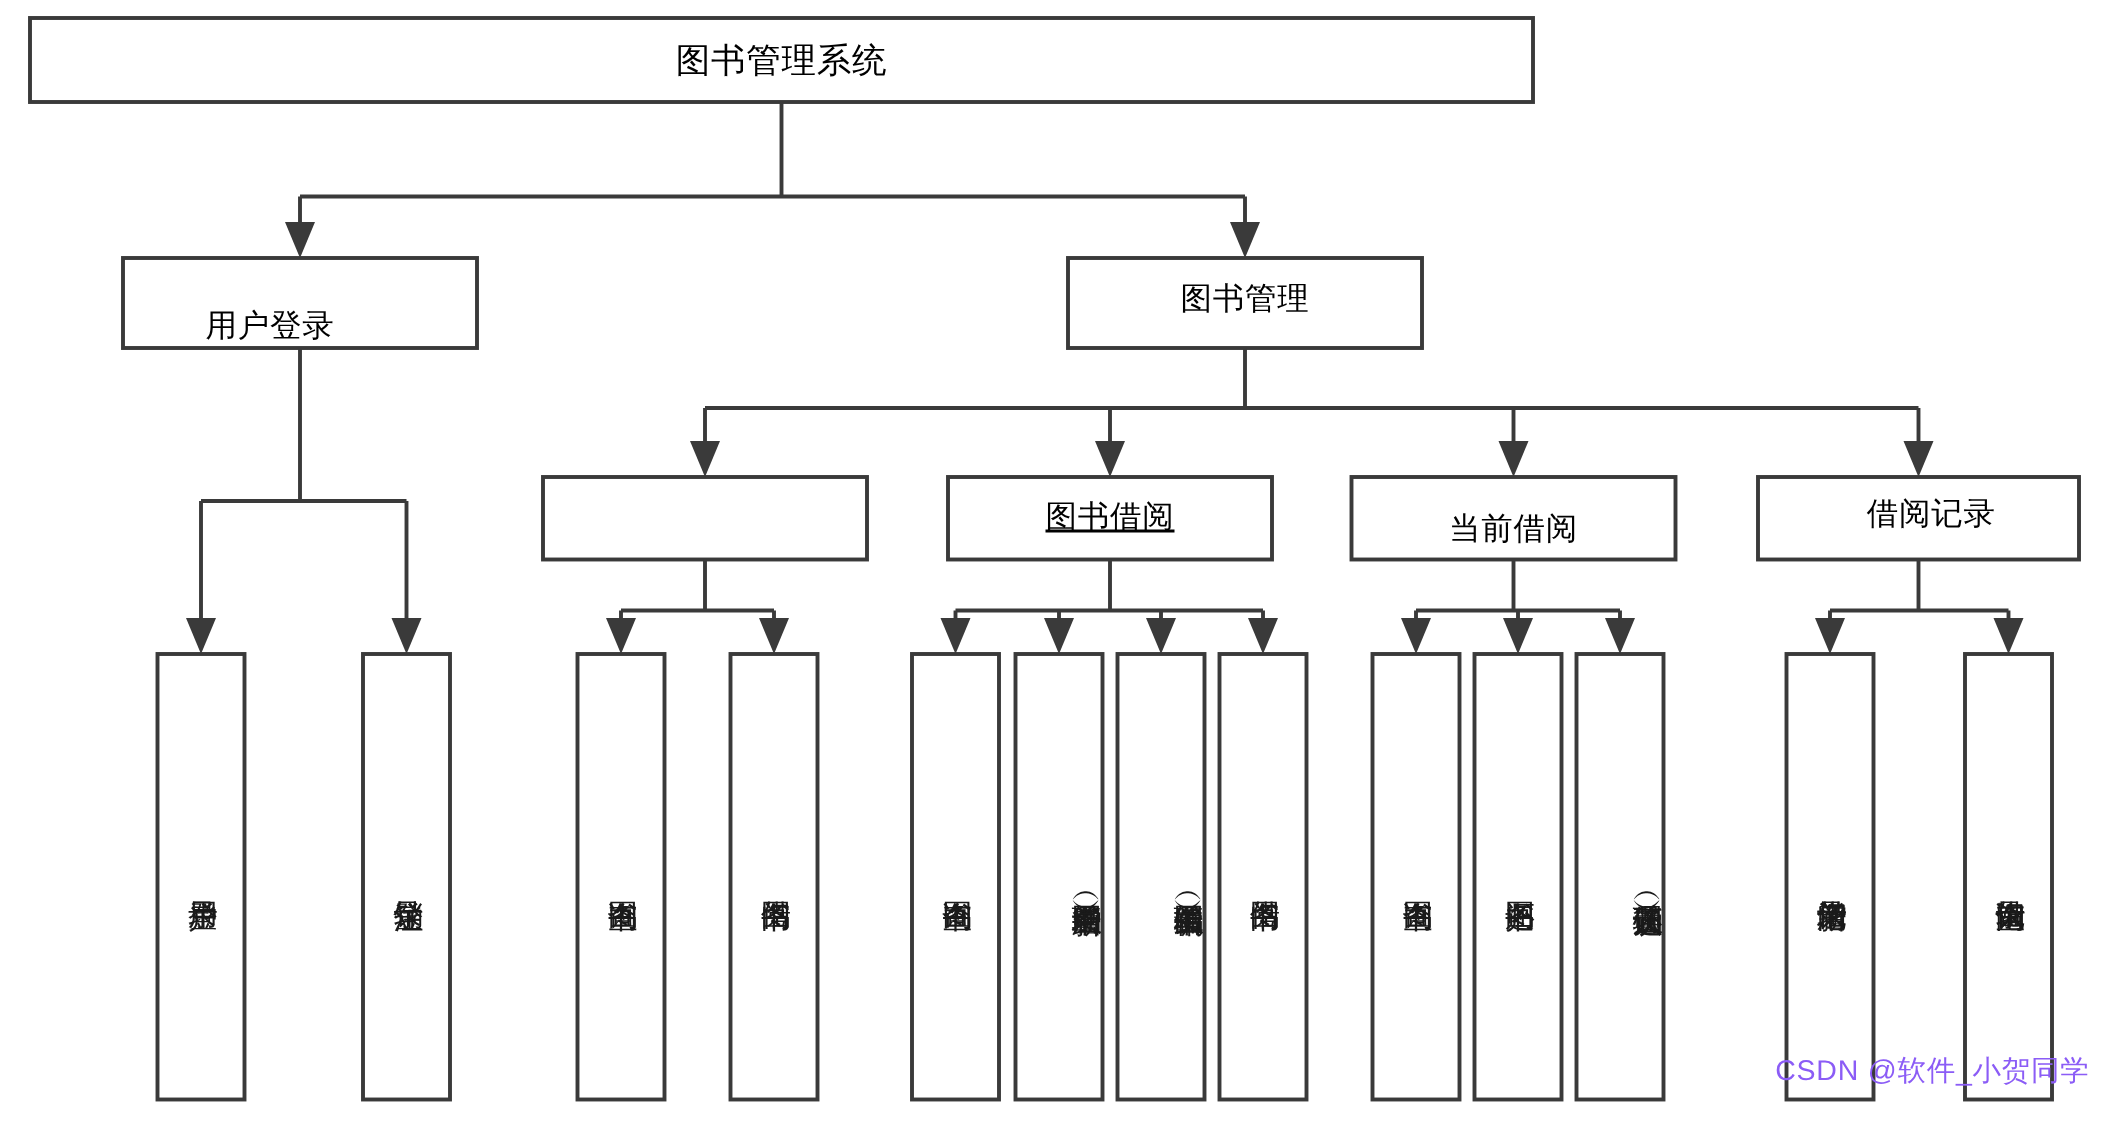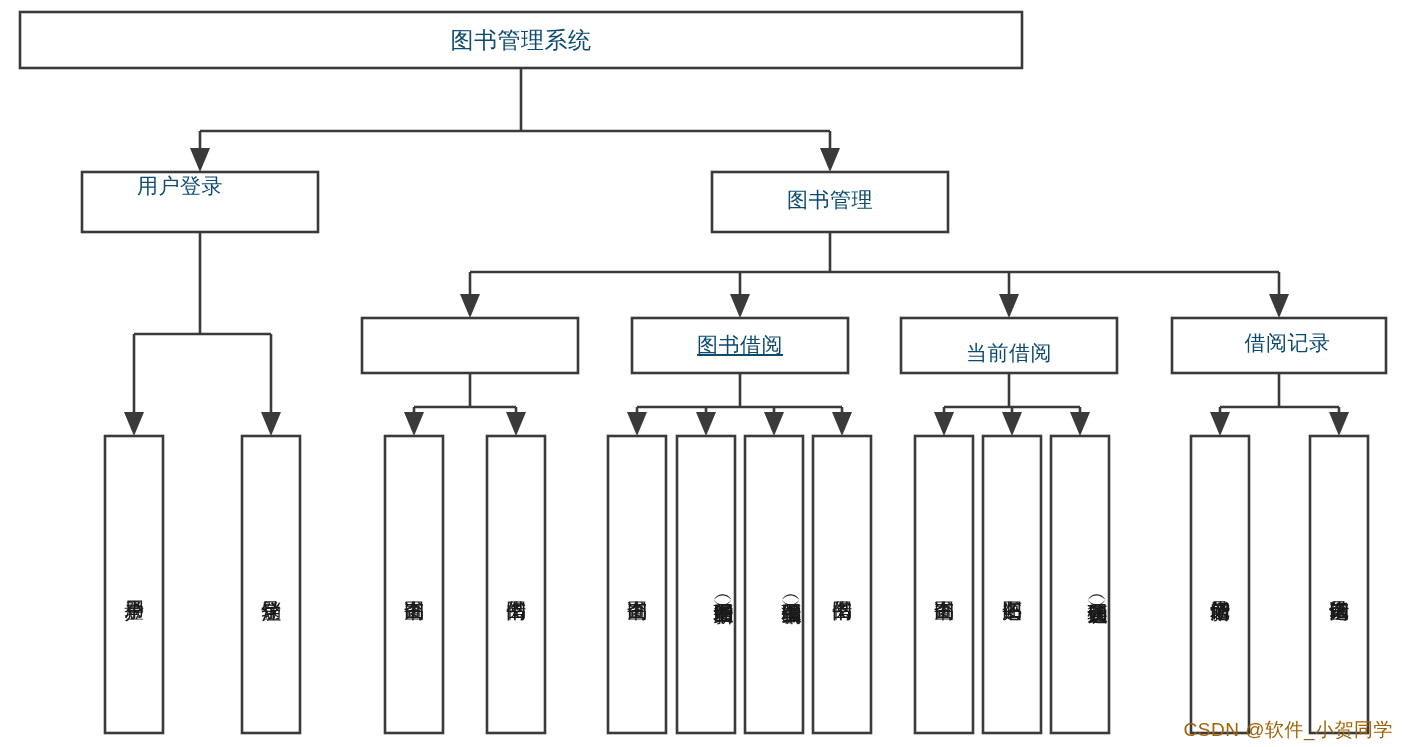--- a/index.html
+++ b/index.html
@@ -38,21 +38,21 @@
   }
   .arrow-head {
     fill: #3a3a3a;
     stroke: none;
   }
   .node-label-h {
     position: absolute;
     display: flex;
     align-items: center;
     justify-content: center;
-    color: #0c4a6e;
+    color: #000000;
     font-size: 21px;
     line-height: 1.15;
     letter-spacing: 0.5px;
     white-space: nowrap;
     pointer-events: none;
   }
   .node-label-v {
     position: absolute;
     display: flex;
     align-items: center;
@@ -66,22 +66,22 @@
     pointer-events: none;
   }
   .node-label-v.align-top {
     align-items: flex-start;
     padding-top: 6px;
     box-sizing: border-box;
   }
   .watermark {
     position: absolute;
     right: 12px;
-    bottom: 4px;
-    color: #a16207;
+    bottom: 20px;
+    color: #8b5cf6;
     font-size: 19px;
     letter-spacing: 0.5px;
     white-space: nowrap;
     pointer-events: none;
   }
 </style>
 </head>
 <body>
 
 <div id="diagram-root">
@@ -185,21 +185,21 @@
       <path class="connector" d="M 1220 407 L 1339 407"></path>
       <path class="connector" d="M 1220 407 L 1220 414"></path>
       <path class="connector" d="M 1339 407 L 1339 414"></path>
       <polygon class="arrow-head" points="1210,412 1230,412 1220,436"></polygon>
       <polygon class="arrow-head" points="1329,412 1349,412 1339,436"></polygon>
     </g>
   </svg>
 
   <div class="node-label-h" style="left:20px; top:12px; width:1002px; height:56px; font-size:23px;">图书管理系统</div>
 
-  <div class="node-label-h" style="left:82px; top:156px; width:196px; height:60px;">用户登录</div>
+  <div class="node-label-h" style="left:82px; top:188px; width:196px; height:60px;">用户登录</div>
   <div class="node-label-h" style="left:712px; top:172px; width:236px; height:56px;">图书管理</div>
 
   <div class="node-label-h" style="left:632px; top:318px; width:216px; height:55px;text-decoration:underline;">图书借阅</div>
   <div class="node-label-h" style="left:901px; top:318px; width:216px; height:70px;">当前借阅</div>
   <div class="node-label-h" style="left:1172px; top:318px; width:231px; height:55px;font-family:Liberation Mono, monospace;">借阅记录</div>
 
   <div class="node-label-v" style="left:105px; top:436px; width:58px; height:297px;">用户登录</div>
   <div class="node-label-v" style="left:242px; top:436px; width:58px; height:297px;">注销登录</div>
 
   <div class="node-label-v" style="left:385px; top:436px; width:58px; height:297px;">查询图书</div>

